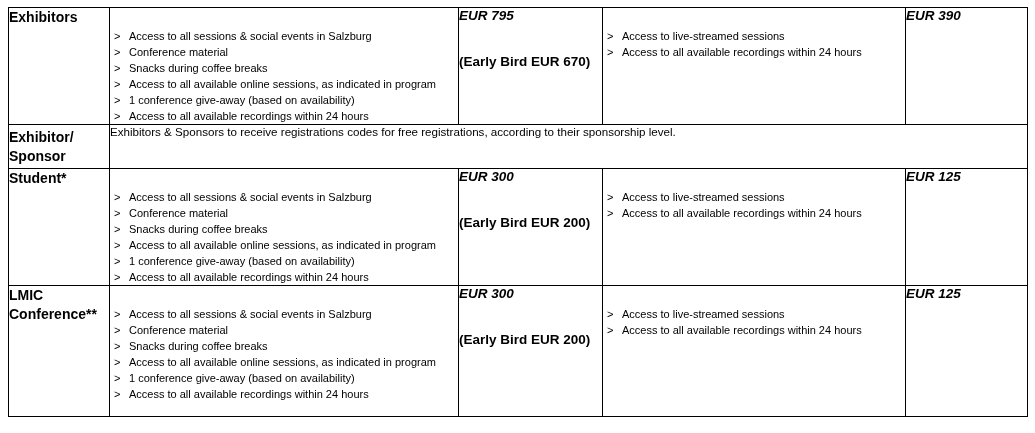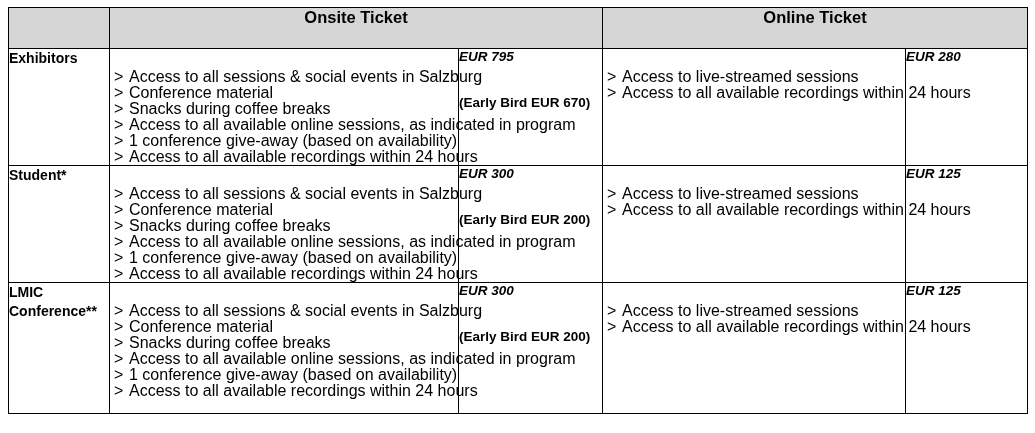--- a/index.html
+++ b/index.html
@@ -6,45 +6,40 @@
   body { width:1035px; height:433px; position:relative; overflow:hidden;
          font-family:"Liberation Sans", sans-serif; color:#000; }
   table.pricing { position:absolute; left:8px; top:7px; border-collapse:collapse;
                   table-layout:fixed; width:1019px; }
   table.pricing td, table.pricing th { border:1px solid #000; vertical-align:top; padding:0; }
   th.head { background:#d6d6d6; height:40px; font-size:16.5px; font-weight:bold;
             text-align:center; vertical-align:middle; }
   th.corner { background:#d6d6d6; }
   td.cat { font-weight:bold; font-size:14px; vertical-align:middle; padding-left:3px; line-height:19px; }
   td.cat.top { vertical-align:top; padding-top:3px; }
-  ul.feat { list-style:none; margin:0; padding:20px 0 0 4px; font-size:16px; line-height:16px; }
+  ul.feat { list-style:none; margin:0; padding:20px 0 0 4px; font-size:11px; line-height:16px; }
   ul.feat li { white-space:nowrap; }
   ul.feat li .gt { display:inline-block; width:15px; }
   td.price { font-weight:bold; font-size:13.5px; padding:3px 0 0 3px; position:relative; }
   td.price .main { display:block; line-height:16px;font-style:italic; }
   td.price .early { display:block; margin-top:30px; line-height:16px; }
   td.note { font-size:11.6px; padding:4px 0 0 4px; }
 </style>
 </head>
 <body>
 
 <table class="pricing">
   <colgroup>
     <col style="width:101px">
     <col style="width:349px">
     <col style="width:144px">
     <col style="width:303px">
     <col style="width:122px">
   </colgroup>
   <tbody>
-      <tr>
-    <th class="corner"></th>
-    <th class="head" colspan="2">Onsite Ticket</th>
-    <th class="head" colspan="2">Online Ticket</th>
-  </tr>
 
   <tr style="height:100px">
     <td class="cat">Exhibitors</td>
     <td>
       <ul class="feat">
         <li><span class="gt">&gt;</span><span>Access to all sessions &amp; social events in Salzburg</span></li>
         <li><span class="gt">&gt;</span><span>Conference material</span></li>
         <li><span class="gt">&gt;</span><span>Snacks during coffee breaks</span></li>
         <li><span class="gt">&gt;</span><span>Access to all available online sessions, as indicated in program</span></li>
         <li><span class="gt">&gt;</span><span>1 conference give-away (based on availability)</span></li>
@@ -55,24 +50,30 @@
       <span class="main">EUR 795</span>
       <span class="early">(Early Bird EUR 670)</span>
     </td>
     <td>
       <ul class="feat">
         <li><span class="gt">&gt;</span><span>Access to live-streamed sessions</span></li>
         <li><span class="gt">&gt;</span><span>Access to all available recordings  within 24 hours</span></li>
       </ul>
     </td>
     <td class="price">
-      <span class="main">EUR 280</span>
+      <span class="main">EUR 390</span>
     </td>
   </tr>
 
+  <tr style="height:44px">
+    <td class="cat top">
+      <span>Exhibitor/</span><br><span>Sponsor</span>
+    </td>
+    <td class="note" colspan="4">Exhibitors &amp; Sponsors to receive registrations codes for free registrations, according to their sponsorship level.</td>
+  </tr>
 
   <tr style="height:80px">
     <td class="cat">Student*</td>
     <td>
       <ul class="feat">
         <li><span class="gt">&gt;</span><span>Access to all sessions &amp; social events in Salzburg</span></li>
         <li><span class="gt">&gt;</span><span>Conference material</span></li>
         <li><span class="gt">&gt;</span><span>Snacks during coffee breaks</span></li>
         <li><span class="gt">&gt;</span><span>Access to all available online sessions, as indicated in program</span></li>
         <li><span class="gt">&gt;</span><span>1 conference give-away (based on availability)</span></li>

